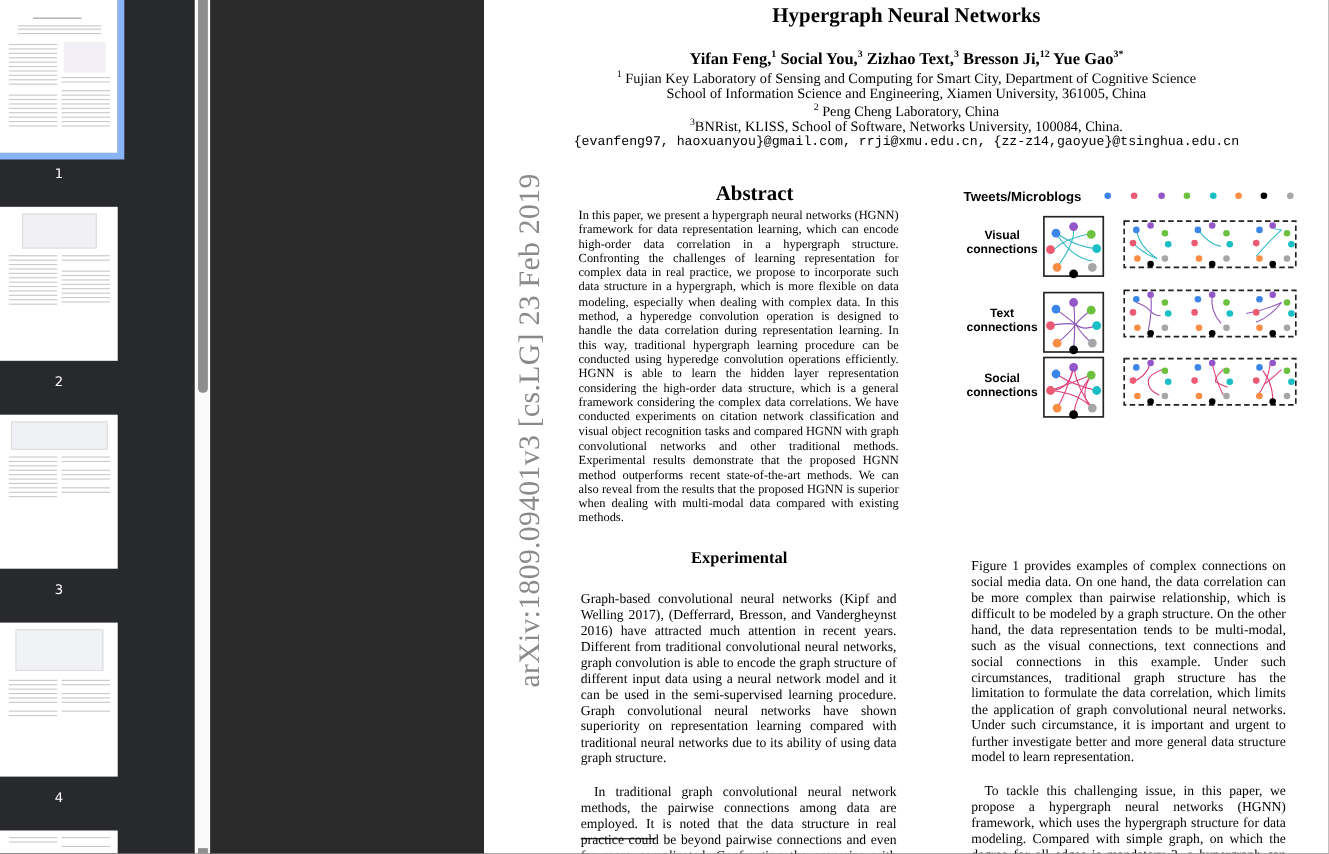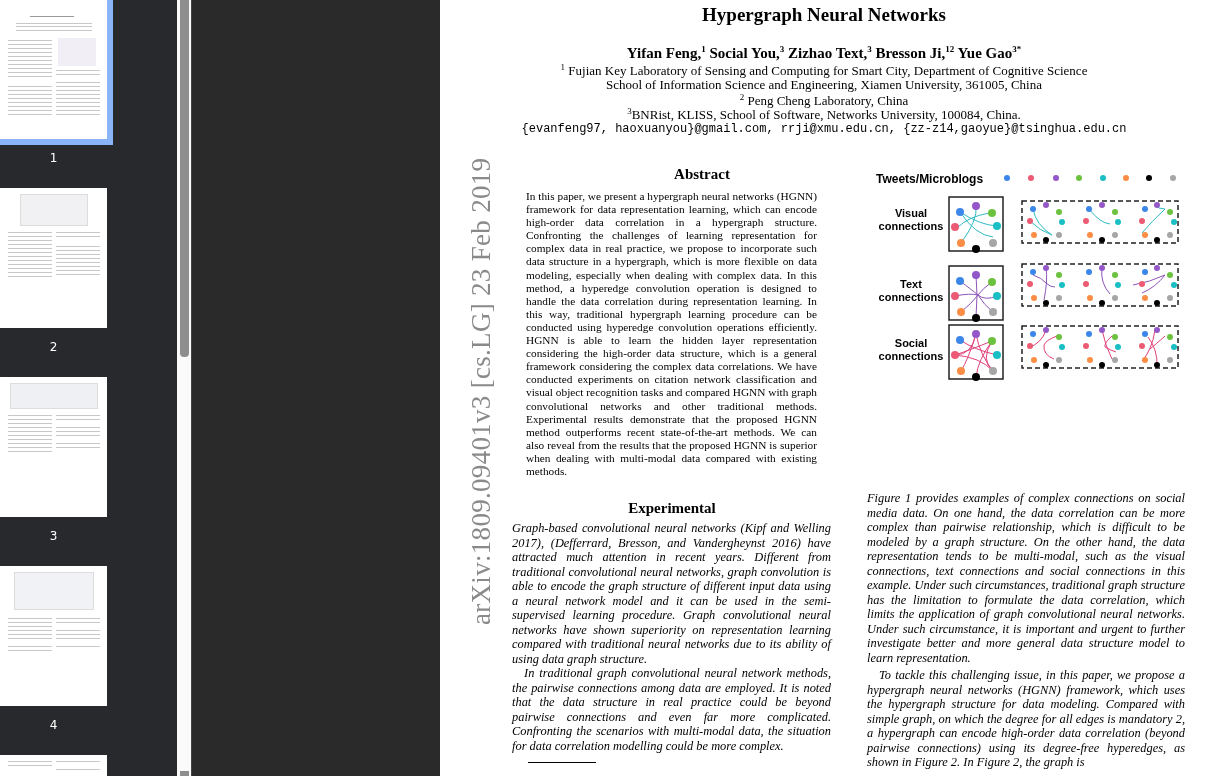--- a/index.html
+++ b/index.html
@@ -15,21 +15,21 @@
   #gutter{position:absolute;left:191px;top:0;width:249px;height:776px;background:#2a2a2a;border-left:1px solid #444;}
   #page{position:absolute;left:440px;top:0;width:768px;height:776px;background:#fff;color:#000;overflow:hidden;}
   .title{position:absolute;top:4px;left:0;width:818px;text-align:center;font-weight:bold;font-size:19px;}
   .authors{position:absolute;top:44px;left:0;width:818px;text-align:center;font-weight:bold;font-size:15px;}
   .aff{position:absolute;left:0;width:818px;text-align:center;font-size:13px;}
   .mono{font-family:"Liberation Mono",monospace;font-size:12px;}
   sup{font-size:9px;}
   .arxiv{position:absolute;left:26px;top:625px;transform-origin:0 0;transform:rotate(-90deg);color:#8a8a8a;font-size:27px;white-space:nowrap;letter-spacing:0.3px;}
   .sechead{position:absolute;font-weight:bold;text-align:center;}
   .para{position:absolute;font-size:12.2px;line-height:13.2px;text-align:justify;}
-  .para p{margin:0;font-style:italic;}
+  .para p{margin:16px;}
   .indent{text-indent:12px;}
   .fn-rule{position:absolute;left:88px;top:762px;width:68px;height:1px;background:#000;}
   .footnote{position:absolute;left:74px;top:764px;width:318px;font-size:11px;text-indent:14px;}
   .watermark{position:absolute;left:735px;top:738px;font-family:"DejaVu Sans",sans-serif;font-size:22px;color:rgba(120,120,120,0.35);white-space:nowrap;}
   #fig{position:absolute;left:420px;top:165px;width:340px;height:225px;}
 </style>
 </head>
 <body>
 
 <div id="sidebar">
@@ -165,21 +165,21 @@
   </div>
 
   <div class="aff" style="top:62px;left:-25px;"><sup>1</sup> <span>Fujian Key Laboratory of Sensing and Computing for Smart City, Department of Cognitive Science</span></div>
   <div class="aff" style="top:77px;left:-25px;">School of Information Science and Engineering, Xiamen University, 361005, China</div>
   <div class="aff" style="top:92px;left:-25px;"><sup>2</sup> <span>Peng Cheng Laboratory, China</span></div>
   <div class="aff" style="top:106px;left:-25px;"><sup>3</sup><span>BNRist, KLISS, School of Software, Networks University, 100084, China.</span></div>
   <div class="aff mono" style="top:122px;left:-25px;">{evanfeng97, haoxuanyou}@gmail.com, rrji@xmu.edu.cn, {zz-z14,gaoyue}@tsinghua.edu.cn</div>
 
   <div class="arxiv">arXiv:1809.09401v3  [cs.LG]  23 Feb 2019</div>
 
-  <div class="sechead" style="left:102px;top:166px;width:320px;font-size:15px;">Abstract</div>
+  <div class="sechead" style="left:86px;top:166px;width:320px;font-size:19px;">Abstract</div>
   <div class="para" style="left:86px;top:190px;width:291px;font-size:11.3px;line-height:13.1px;">In this paper, we present a hypergraph neural networks (HGNN) framework for data representation learning, which can encode high-order data correlation in a hypergraph structure. Confronting the challenges of learning representation for complex data in real practice, we propose to incorporate such data structure in a hypergraph, which is more flexible on data modeling, especially when dealing with complex data. In this method, a hyperedge convolution operation is designed to handle the data correlation during representation learning. In this way, traditional hypergraph learning procedure can be conducted using hyperedge convolution operations efficiently. HGNN is able to learn the hidden layer representation considering the high-order data structure, which is a general framework considering the complex data correlations. We have conducted experiments on citation network classification and visual object recognition tasks and compared HGNN with graph convolutional networks and other traditional methods. Experimental results demonstrate that the proposed HGNN method outperforms recent state-of-the-art methods. We can also reveal from the results that the proposed HGNN is superior when dealing with multi-modal data compared with existing methods.</div>
 
   <div class="sechead" style="left:72px;top:500px;width:320px;font-size:15px;">Experimental</div>
   <div class="para" style="left:72px;top:521px;width:319px;font-size:12.4px;line-height:14.5px;">
     <p>Graph-based convolutional neural networks (Kipf and Welling 2017), (Defferrard, Bresson, and Vandergheynst 2016) have attracted much attention in recent years. Different from traditional convolutional neural networks, graph convolution is able to encode the graph structure of different input data using a neural network model and it can be used in the semi-supervised learning procedure. Graph convolutional neural networks have shown superiority on representation learning compared with traditional neural networks due to its ability of using data graph structure.</p>
     <p class="indent">In traditional graph convolutional neural network methods, the pairwise connections among data are employed. It is noted that the data structure in real practice could be beyond pairwise connections and even far more complicated. Confronting the scenarios with multi-modal data, the situation for data correlation modelling could be more complex.</p>
   </div>
   <div class="fn-rule"></div>
 
   <svg id="fig" viewBox="0 0 340 225">

